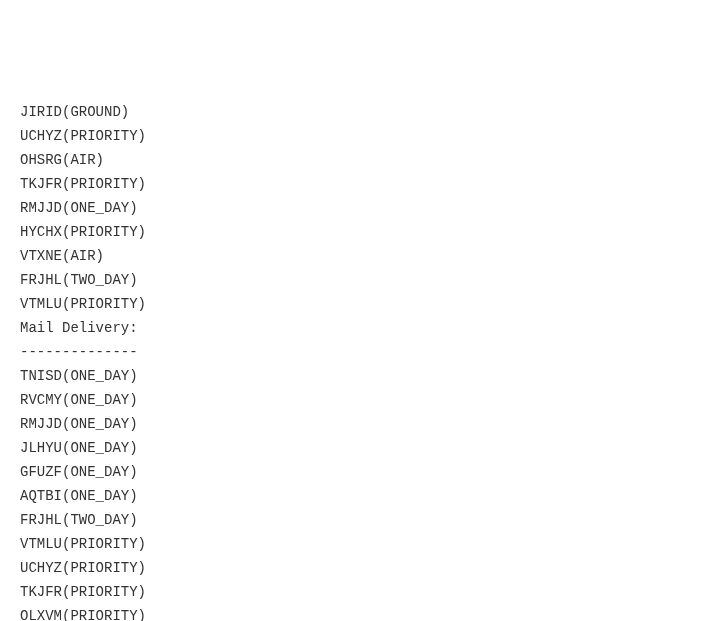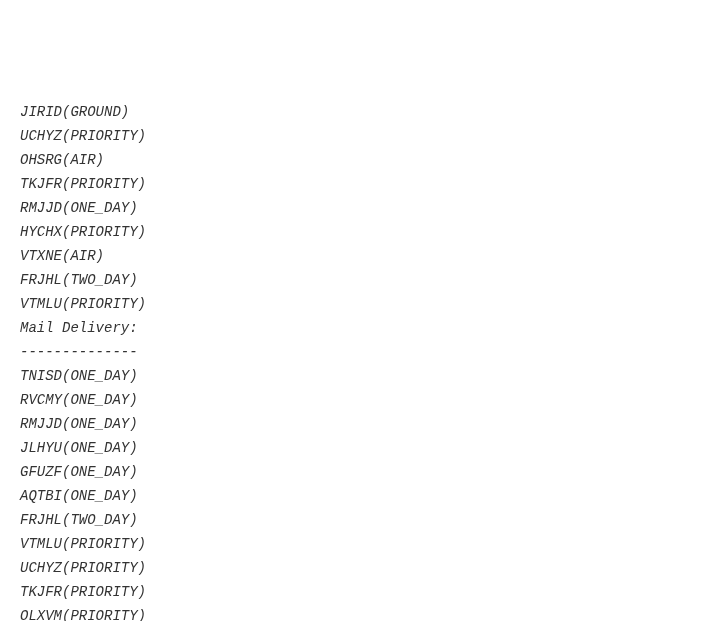--- a/index.html
+++ b/index.html
@@ -7,21 +7,20 @@
       font-size: 14px;
       line-height: 24px;
       color: #333;
       background: #fff;
       margin: 0;
       padding: 4px 0 4px 20px;
       white-space: pre;
     }
     .line {
       display: block;
-      font-style: italic;
     }
   </style>
 </head>
 <body>
 
 
 
 <div id="content"><span class="line">JIRID(GROUND)</span><span class="line">UCHYZ(PRIORITY)</span><span class="line">OHSRG(AIR)</span><span class="line">TKJFR(PRIORITY)</span><span class="line">RMJJD(ONE_DAY)</span><span class="line">HYCHX(PRIORITY)</span><span class="line">VTXNE(AIR)</span><span class="line">FRJHL(TWO_DAY)</span><span class="line">VTMLU(PRIORITY)</span><span class="line"></span><span class="line">Mail Delivery:</span><span class="line">--------------</span><span class="line">TNISD(ONE_DAY)</span><span class="line">RVCMY(ONE_DAY)</span><span class="line">RMJJD(ONE_DAY)</span><span class="line">JLHYU(ONE_DAY)</span><span class="line">GFUZF(ONE_DAY)</span><span class="line">AQTBI(ONE_DAY)</span><span class="line">FRJHL(TWO_DAY)</span><span class="line">VTMLU(PRIORITY)</span><span class="line">UCHYZ(PRIORITY)</span><span class="line">TKJFR(PRIORITY)</span><span class="line">OLXVM(PRIORITY)</span></div>
 
 

